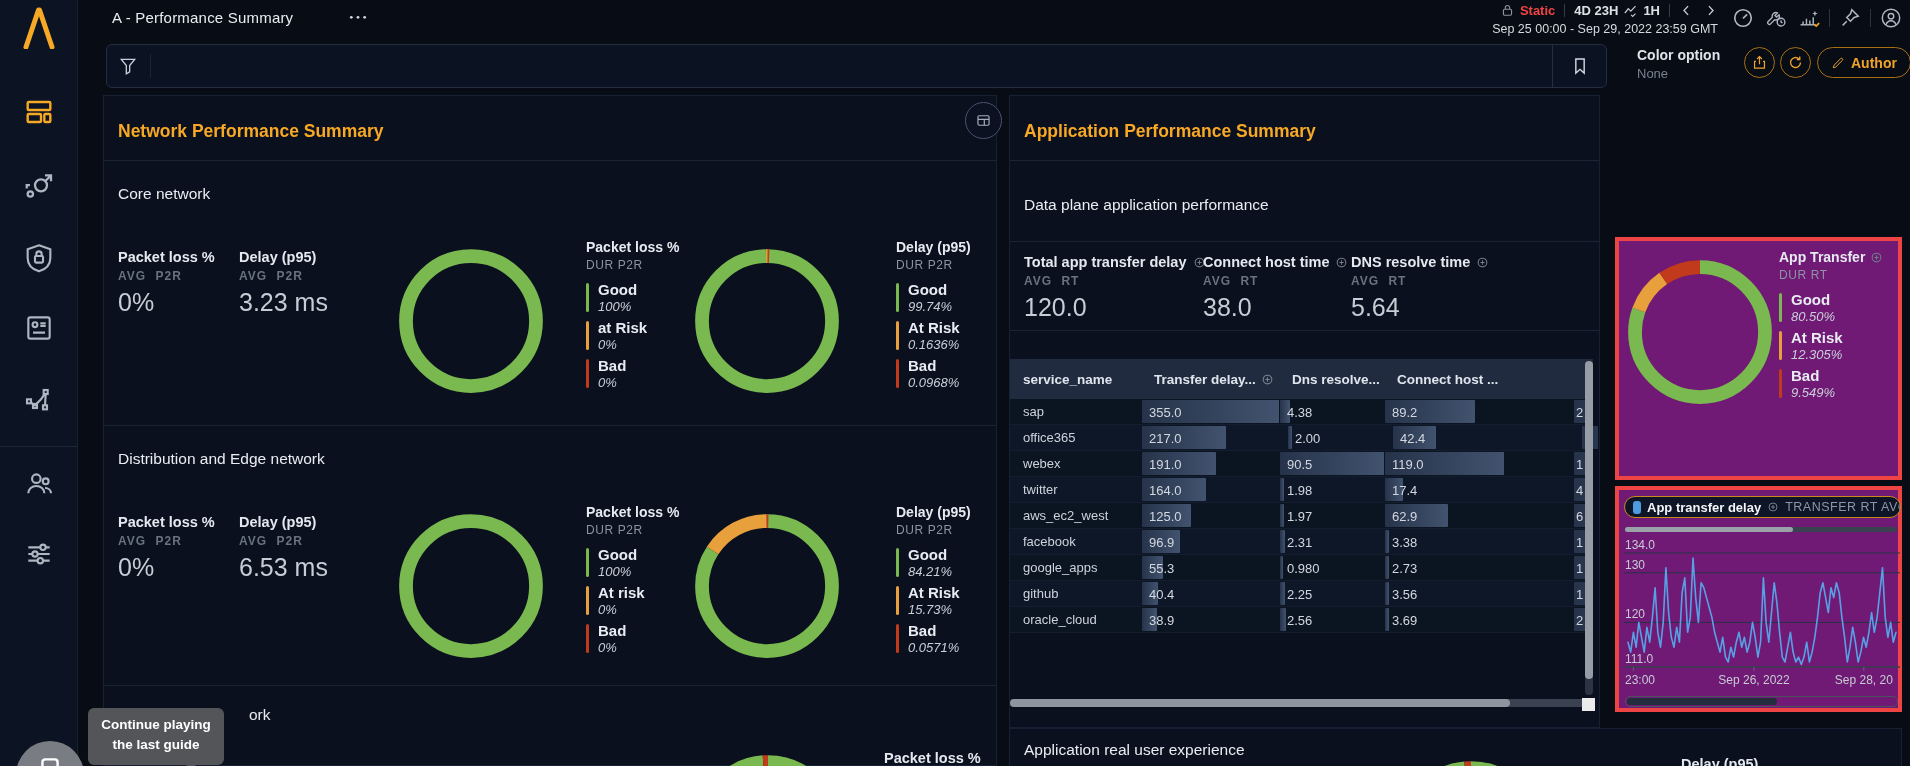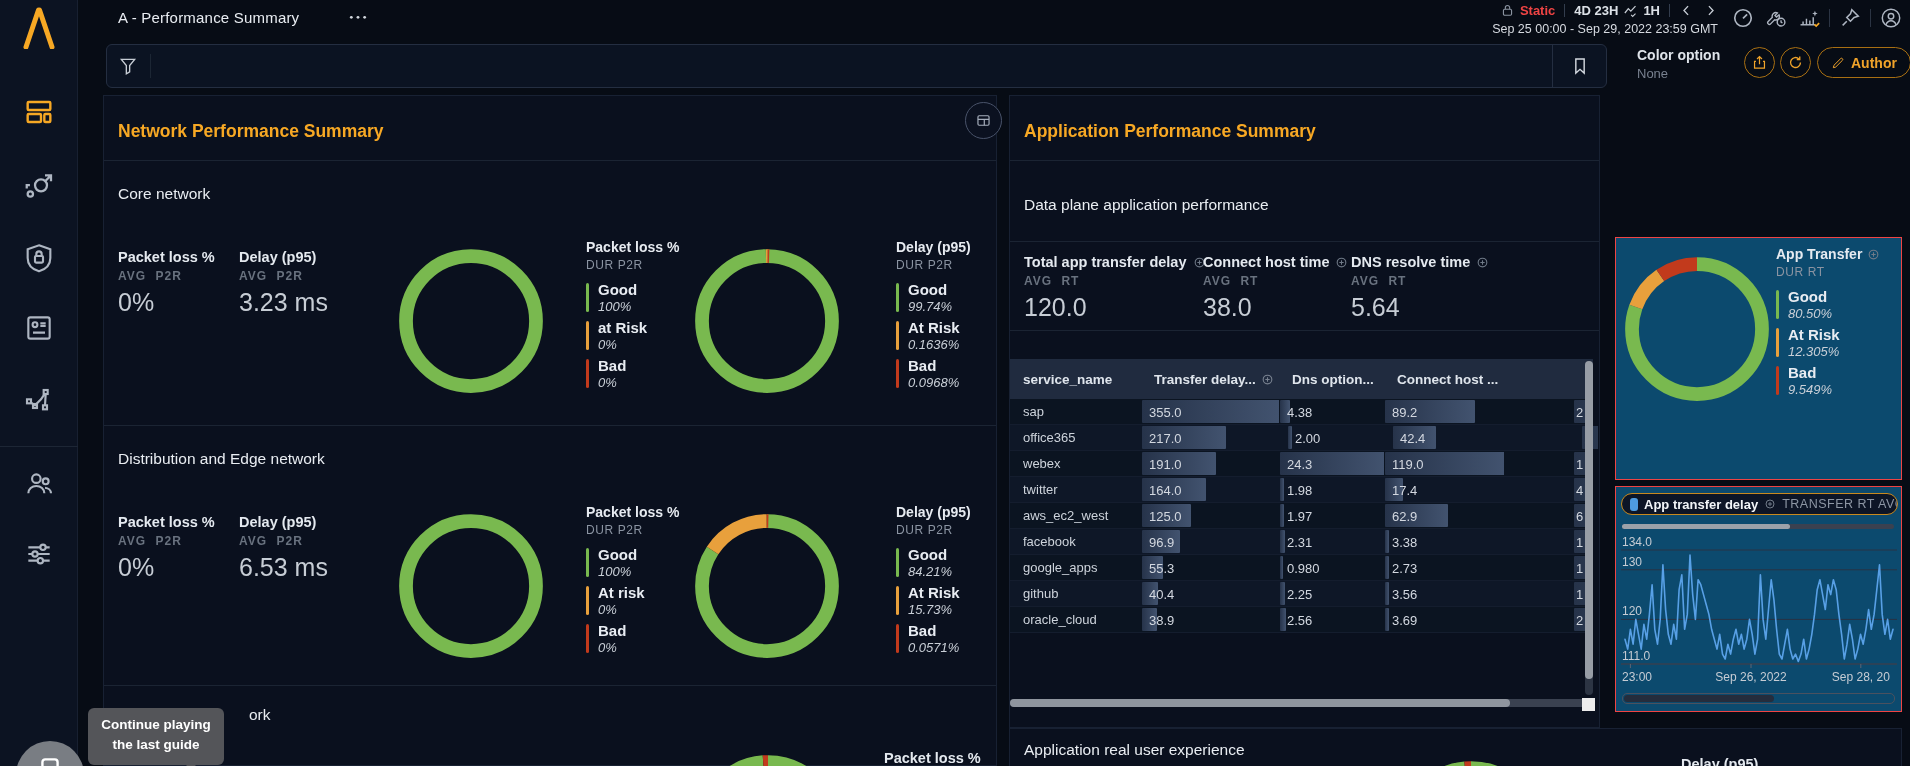--- a/index.html
+++ b/index.html
@@ -13,21 +13,21 @@
 
   
   .sidebar{position:absolute;left:0;top:0;width:78px;height:766px;background:#0c1322;border-right:1px solid #182031;z-index:4}
   .logo{position:absolute;left:21px;top:7px;width:36px;height:42px}
   .side-item{position:absolute;left:23px;width:32px;height:32px;color:#aeb6c2}
   .side-item.active{color:#f7a824}
   .side-divider{position:absolute;left:0;top:446px;width:78px;border-top:1px solid #1d2635}
   .guide-btn{position:absolute;left:16px;top:741px;width:68px;height:68px;border-radius:50%;background:#797d83;display:flex;justify-content:center;align-items:flex-start;padding-top:13px;z-index:8}
 
   
-  .hd-title{position:absolute;left:118px;top:9px;font-size:15px;color:#e9edf2;letter-spacing:.2px}
+  .hd-title{position:absolute;left:112px;top:9px;font-size:15px;color:#e9edf2;letter-spacing:.2px}
   .hd-dots{position:absolute;left:348px;top:13px;width:20px;height:8px;color:#d2d7dd}
   .hd-right{position:absolute;right:6px;top:2px;display:flex;gap:12px;align-items:flex-start}
   .tb-row1{display:flex;align-items:center;gap:9px;justify-content:flex-end;height:17px}
   .tb-item{display:flex;align-items:center;gap:5px}
   .tb-mode{color:#ef4444;font-size:13px;font-weight:bold}
   .tb-range{color:#dbe0e6;font-size:13px;font-weight:bold}
   .tb-sep{width:1px;height:13px;background:#333d4d}
   .chev{color:#c6ccd4;width:15px;height:15px}
   .tb-date{font-size:12.5px;color:#d6dae0;margin-top:3px;white-space:nowrap}
   .hd-actions{display:flex;align-items:center;gap:7px;margin-top:3px}
@@ -109,21 +109,21 @@
   .vscroll{position:absolute;left:575px;top:2px;width:8px;height:334px;border-radius:4px;background:#2c3443}
   .vthumb{width:8px;height:318px;border-radius:4px;background:#979da6}
   .resize{position:absolute;left:572px;top:339px;width:13px;height:13px;background:#ececec}
 
   .rue{position:absolute;left:1009px;top:728px;width:893px;height:38px;background:#0a101e;border:1px solid #182133;border-bottom:none;overflow:hidden}
   .rue h3{position:absolute;left:14px;top:12px;font-size:15.5px;font-weight:normal;color:#e9edf2}
   #rue-sliver{left:386px;top:29px;width:150px;height:9px}
   #rue-plabel{left:671px;top:27px}
 
   
-  .card{position:absolute;background:#0c4a6e;border:1px solid #ef4444}
+  .card{position:absolute;background:#701a75;border:4px solid #ef4444}
   .donut-card{left:1615px;top:237px;width:287px;height:243px}
   #at-donut{position:absolute;left:6px;top:16px;width:150px;height:150px}
   #at-legend{position:absolute;left:160px;top:8px;width:122px}
   .chart-card{left:1615px;top:486px;width:287px;height:226px}
   .pill{position:absolute;left:5px;top:6px;width:277px;height:22px;border:1px solid #c8891e;border-radius:11px;background:#0d1526;display:flex;align-items:center;gap:6px;padding:0 8px;overflow:hidden;white-space:nowrap}
   .pill-marker{width:8px;height:13px;border-radius:3px;background:#4e9be0;flex:none}
   .pill-label{font-size:13px;font-weight:bold;color:#f2f5f8}
   .pill-meta{font-size:12.5px;color:#8d96a4;letter-spacing:.5px}
   .pill .ic{width:12px;height:12px;color:#707a88;flex:none}
   .scrollline{position:absolute;left:6px;top:37px;width:272px;height:5px;border-radius:3px;background:#3a4150}
@@ -595,21 +595,21 @@
               </svg>
             </span>
             <span class="ic sort" style="height: 15px; width: 15px; color: rgb(207, 213, 221);">
               <svg viewBox="0 0 24 24" fill="none" stroke="currentColor" stroke-width="2">
                 <path d="M4 6 h10 M4 11 h7 M4 16 h5"></path>
                 <path d="M17 7 v11 m0 0 l-3 -3 m3 3 l3 -3"></path>
               </svg>
             </span>
           </div>
           <div class="t-h" style="width: 105px;">
-            <span>Dns option...</span>
+            <span>Dns resolve...</span>
           </div>
           <div class="t-h" style="width: 120px;">
             <span>Connect host ...</span>
             <span class="ic" style="height: 13px; width: 13px; color: rgb(122, 131, 145);">
               <svg viewBox="0 0 24 24" fill="none" stroke="currentColor" stroke-width="2">
                 <circle cx="12" cy="12" r="8"></circle>
                 <path d="M12 8 v8 M8 12 h8"></path>
               </svg>
             </span>
           </div>
@@ -653,21 +653,21 @@
           </div>
         </div>
         <div class="t-row">
           <div class="t-c t-name" style="width: 131px;">webex</div>
           <div class="t-c" style="width: 138px;">
             <div class="bar" style="width: 53.8028%;"></div>
             <span class="t-val">191.0</span>
           </div>
           <div class="t-c" style="width: 105px;">
             <div class="bar" style="width: 100%;"></div>
-            <span class="t-val">24.3</span>
+            <span class="t-val">90.5</span>
           </div>
           <div class="t-c" style="width: 120px;">
             <div class="bar" style="width: 100%;"></div>
             <span class="t-val">119.0</span>
           </div>
           <div class="t-c clip" style="width: 86px;">
             <div class="bar"></div>
             <span class="t-val">1</span>
           </div>
         </div>

